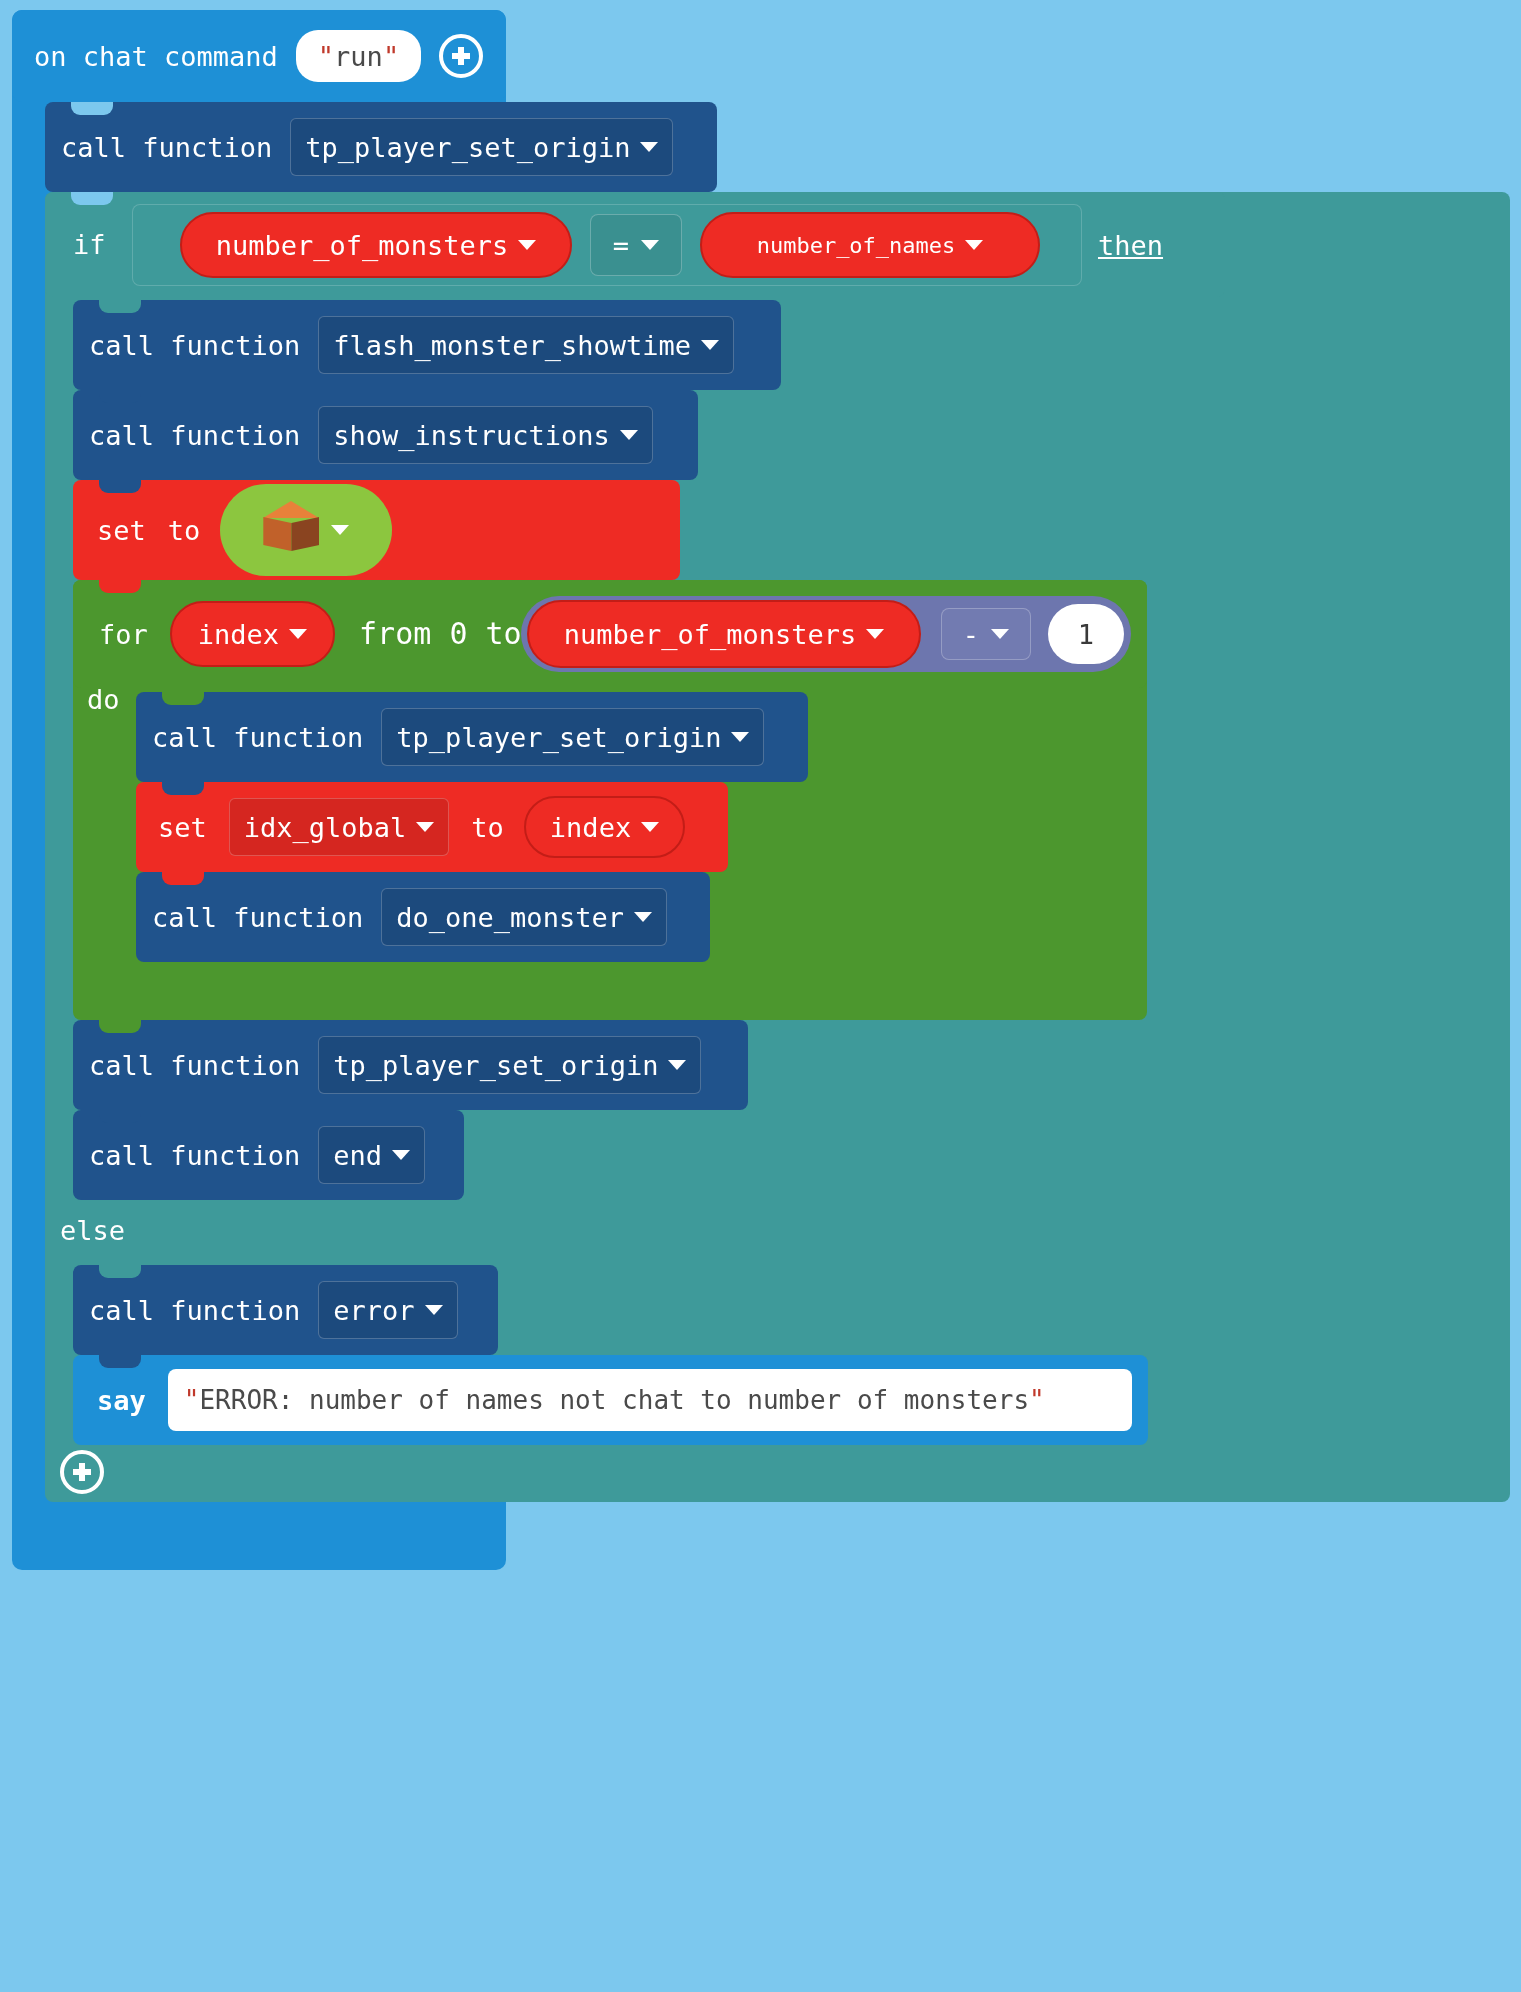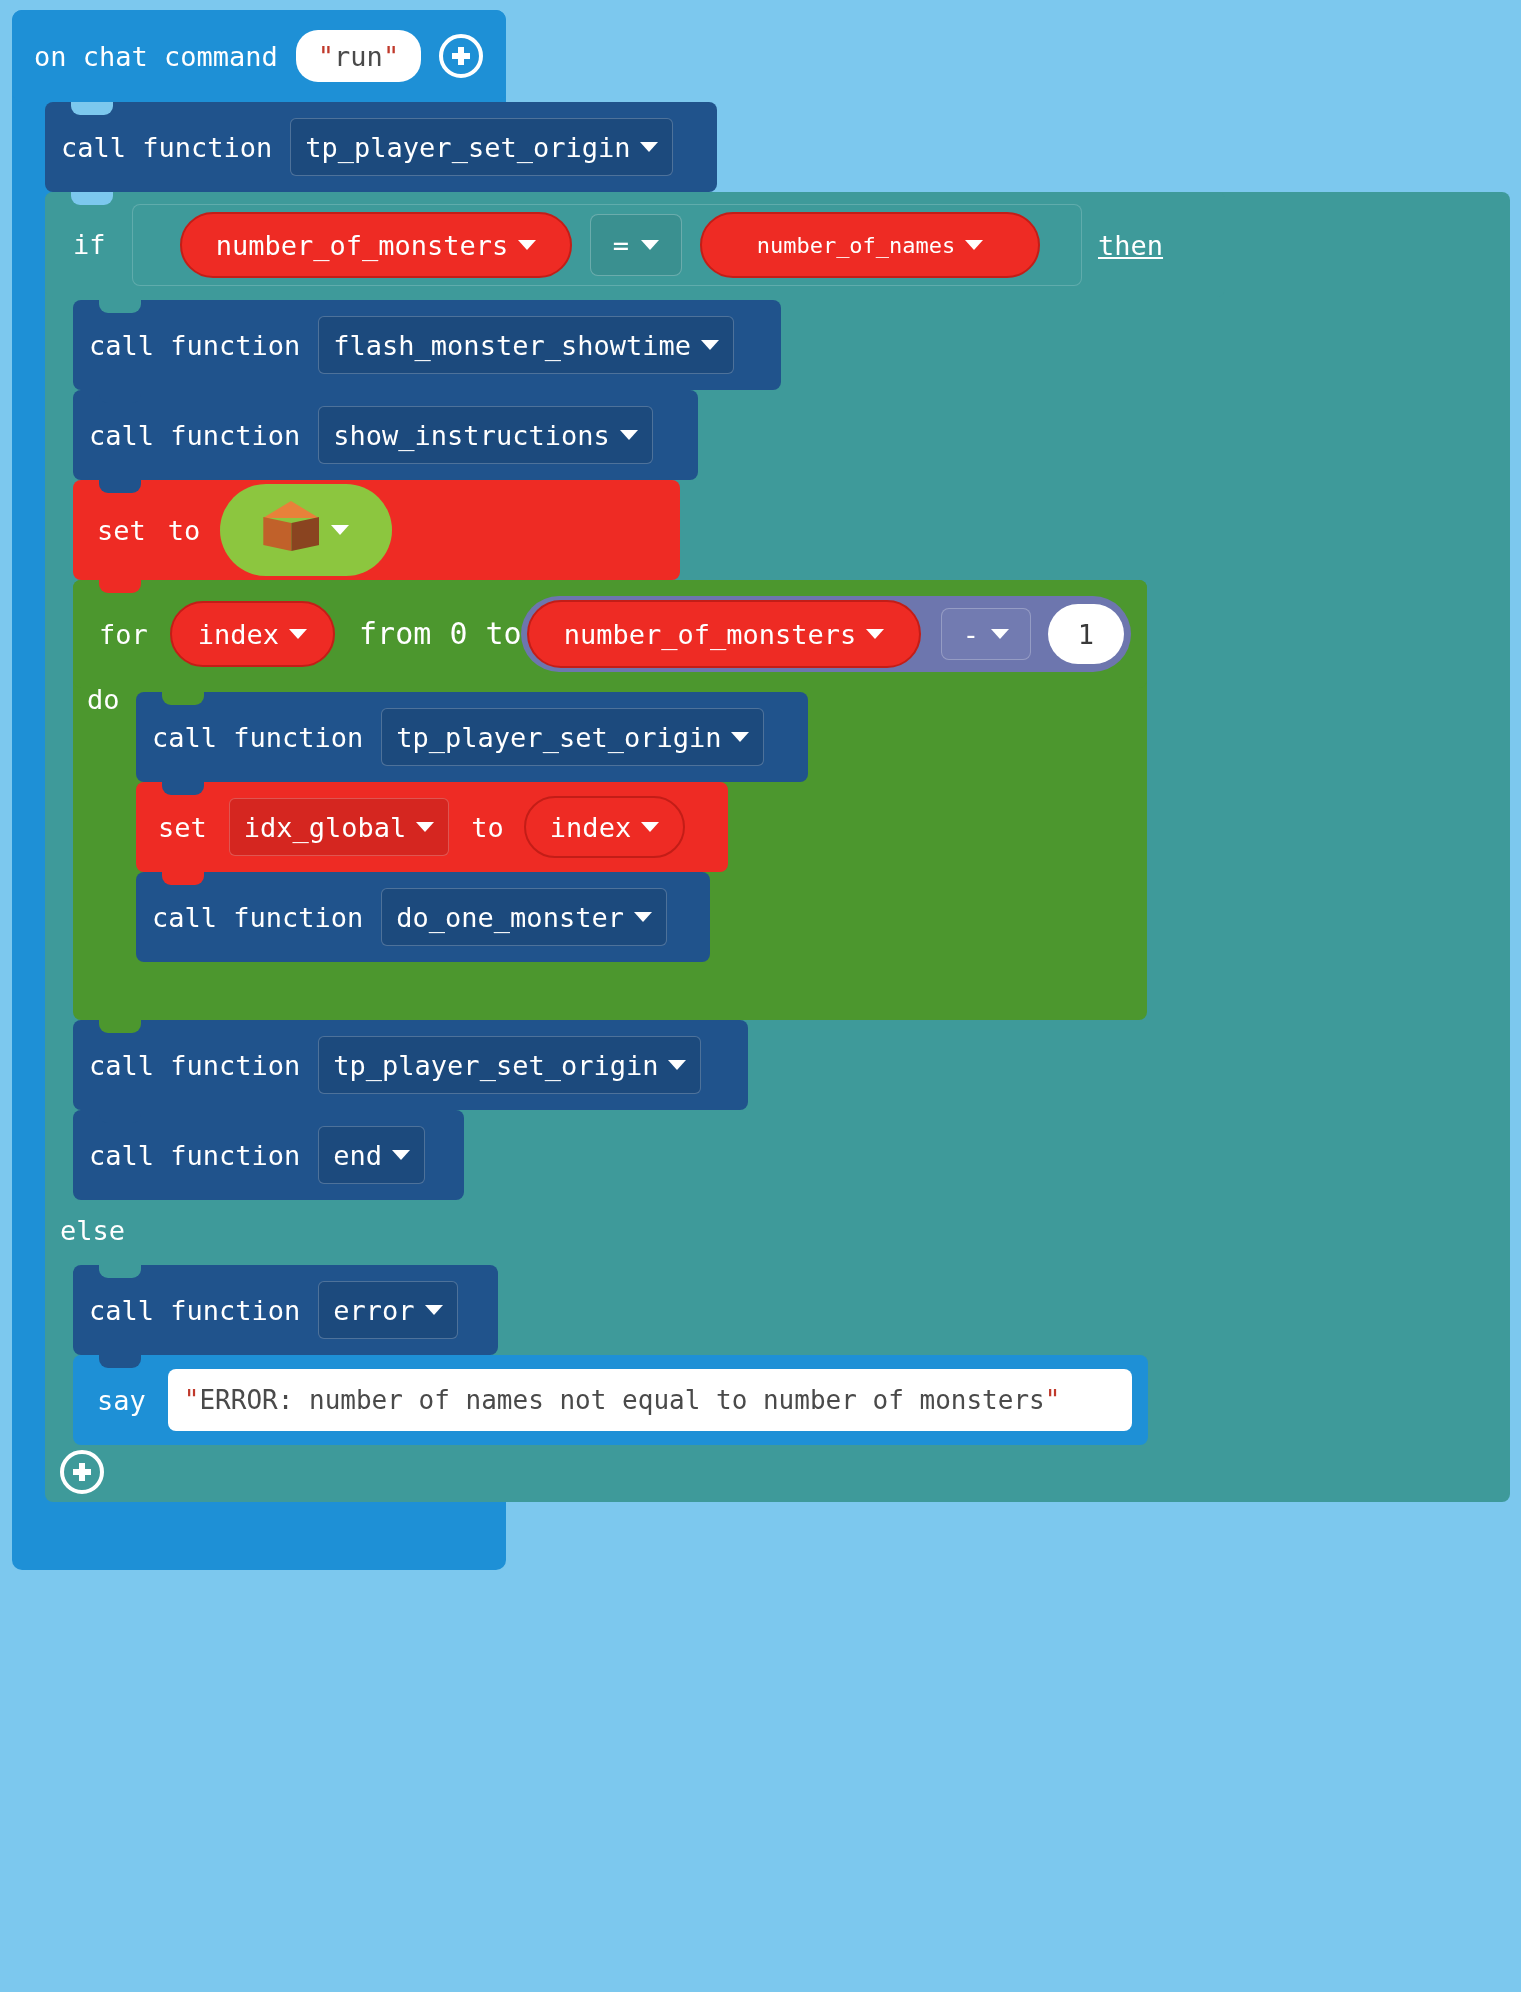--- a/index.html
+++ b/index.html
@@ -243,23 +243,23 @@
 <div class="blk c-fn" style="left:73px;top:1265px;width:425px;height:90px;border-radius:8px;display:flex;align-items:center;padding:0 16px;">
   <div class="notch" style="background:#3E9A9A;"></div>
   <span class="lbl" style="font-size:27px;">call function</span>
   <span class="pill pill-dark" style="margin-left:18px;height:58px;font-size:27px;">
     <span>error</span><i class="caret"></i>
   </span>
 </div>
 
 <div class="blk c-event" style="left:73px;top:1355px;width:1075px;height:90px;border-radius:8px;display:flex;align-items:center;padding:0 16px;">
   <div class="notch" style="background:#20538C;"></div>
-  <span class="lbl" style="font-size:27px;margin-left:8px;">say</span>
+  <span class="lbl" style="font-size:27px;margin-left:8px;font-weight:bold;">say</span>
   <span class="strfield" style="margin-left:22px;height:62px;padding:0 16px;font-size:26px;flex:1;">
-    <span class="quote">"</span><span>ERROR: number of names not equal to number of monsters</span><span class="quote">"</span>
+    <span class="quote">"</span><span>ERROR: number of names not chat to number of monsters</span><span class="quote">"</span>
   </span>
 </div>
 
 
 <span class="plusicon blk" style="left:60px;top:1450px;width:44px;height:44px;"></span>
 
 
 
 
 </body></html>

